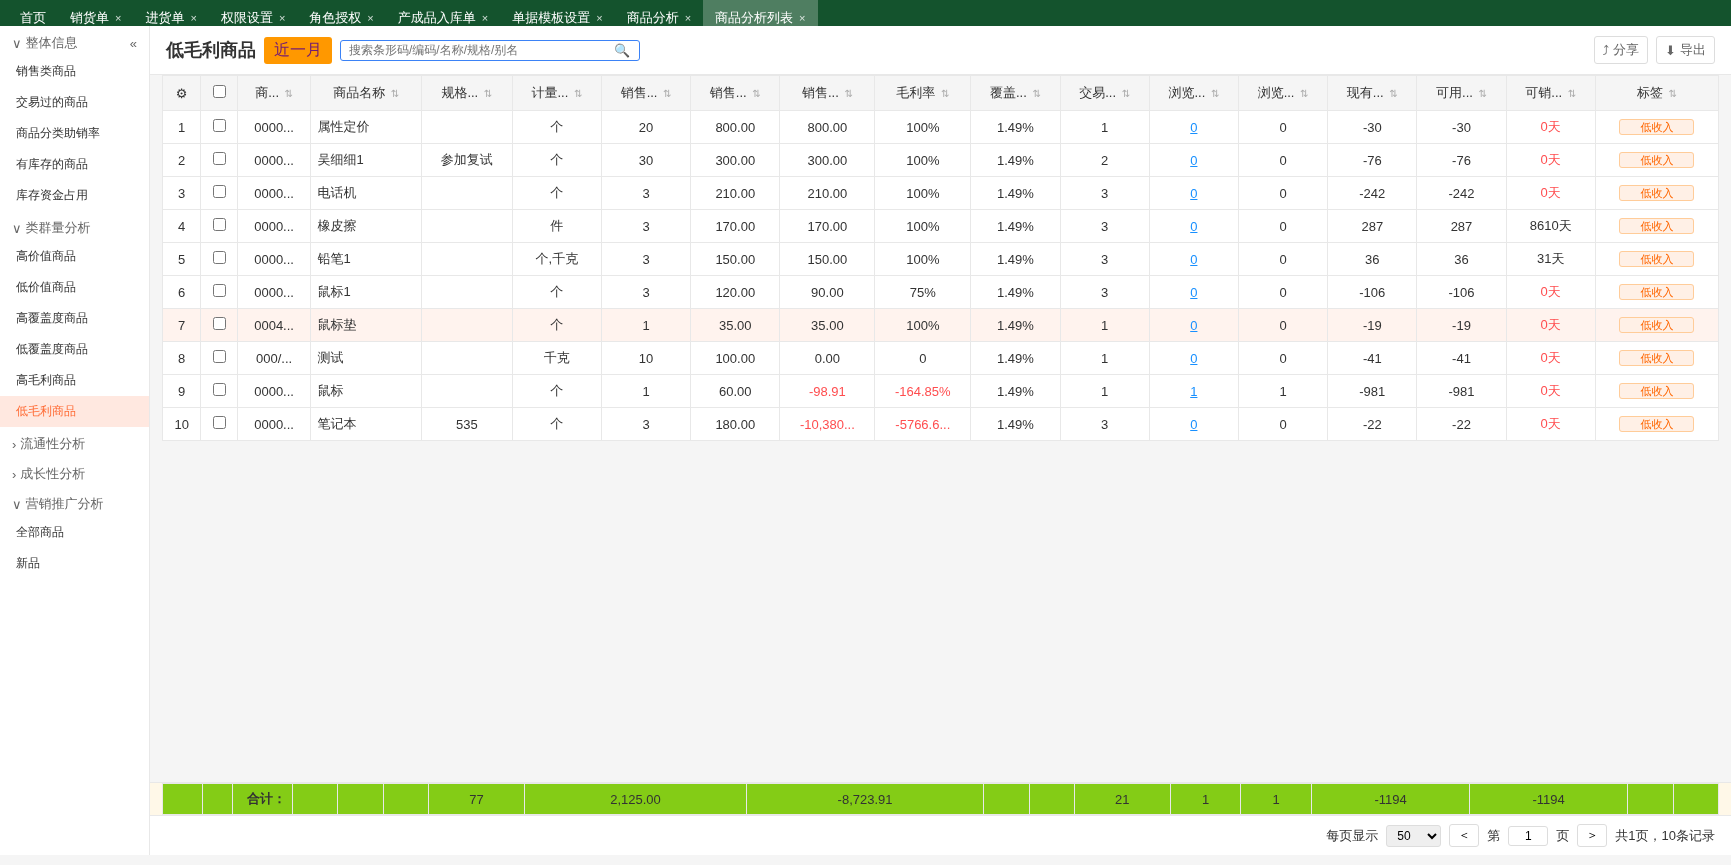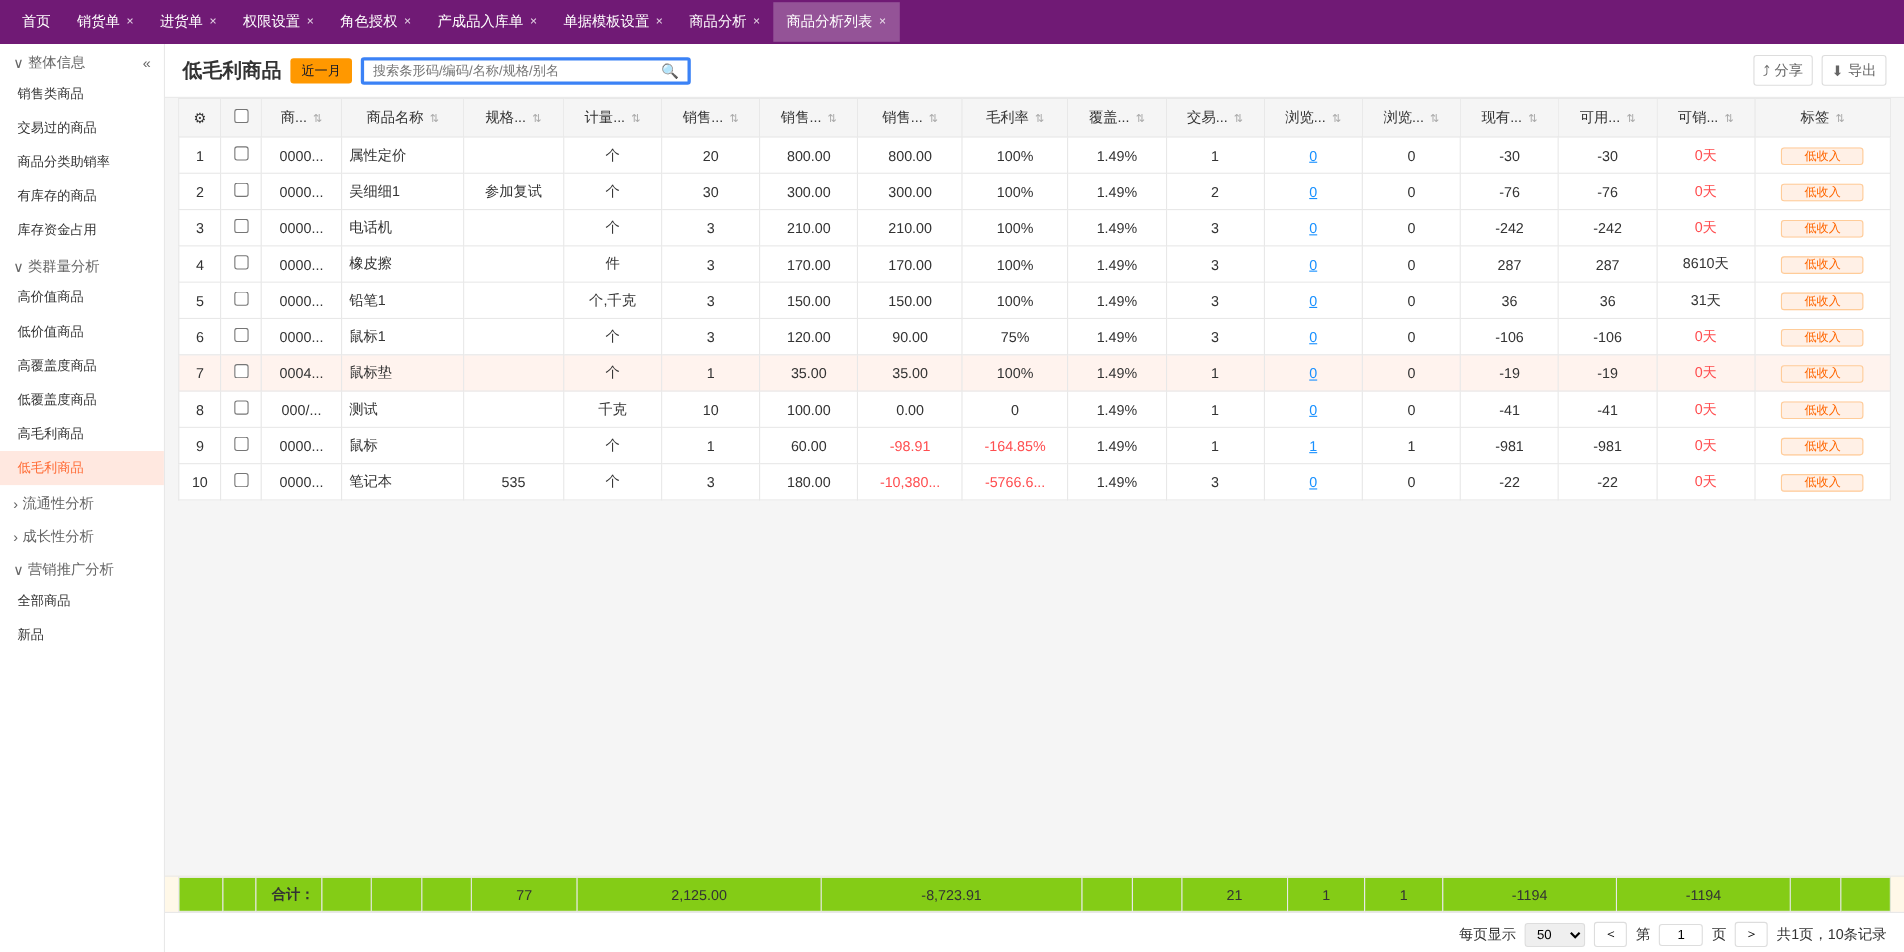--- a/index.html
+++ b/index.html
@@ -1,23 +1,22 @@
 <!DOCTYPE html>
 <html><head>
   <meta charset="utf-8">
   <style>
     * { box-sizing: border-box; margin: 0; padding: 0; font-family: 'Microsoft YaHei', Arial, sans-serif; font-size: 13px; }
     body { background: #f5f5f5; color: #333; }
 
     
     .top-nav {
-      background: #701a75;
-      display: flex;
-      align-items: center;
-      height: 40px;
+      background: #14532d;
+      display: flex;
+      height: 26px;
       padding: 0 8px;
     }
     .nav-item {
       color: #fff;
       padding: 0 12px;
       height: 36px;
       line-height: 36px;
       cursor: pointer;
       display: flex;
       align-items: center;
@@ -64,31 +63,31 @@
       background: #fff;
       padding: 10px 16px;
       display: flex;
       align-items: center;
       gap: 8px;
       border-bottom: 1px solid #e8e8e8;
     }
     .page-title { font-size: 18px; font-weight: bold; color: #333; }
     .filter-btn {
       background: #ff9800;
-      color: #0f172a;
+      color: #701a75;
       border: none;
       border-radius: 3px;
       padding: 3px 10px;
-      font-size: 12px;
+      font-size: 16px;
       cursor: pointer;
     }
     .search-box {
       display: flex;
       align-items: center;
-      border: 3px solid #3b82f6;
+      border: 1px solid #3b82f6;
       border-radius: 3px;
       padding: 2px 8px;
       gap: 16px;
       flex: 1;
       max-width: 300px;
     }
     .search-box input {
       border: none;
       outline: none;
       font-size: 12px;

